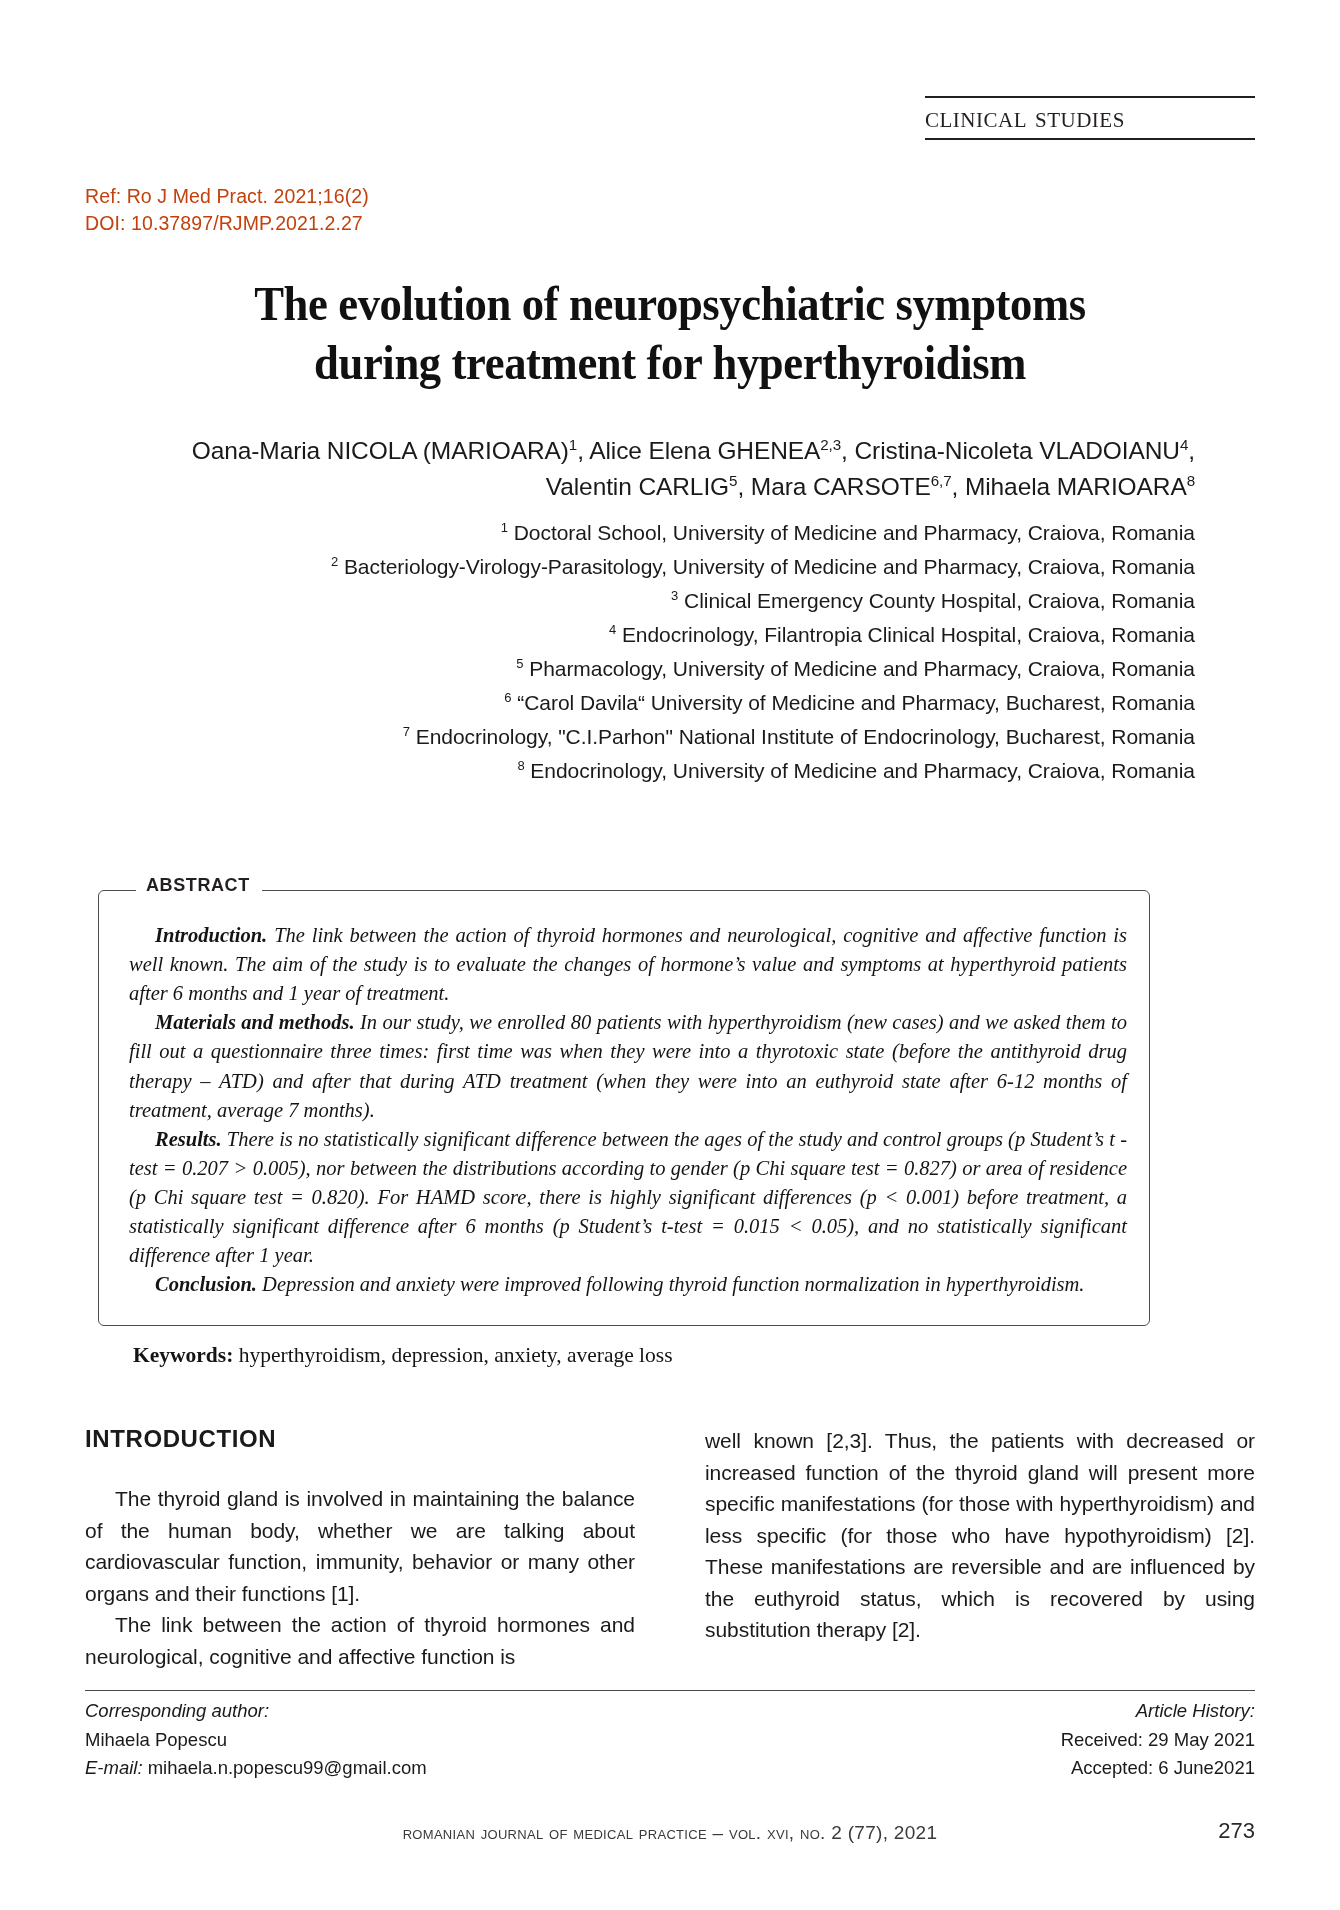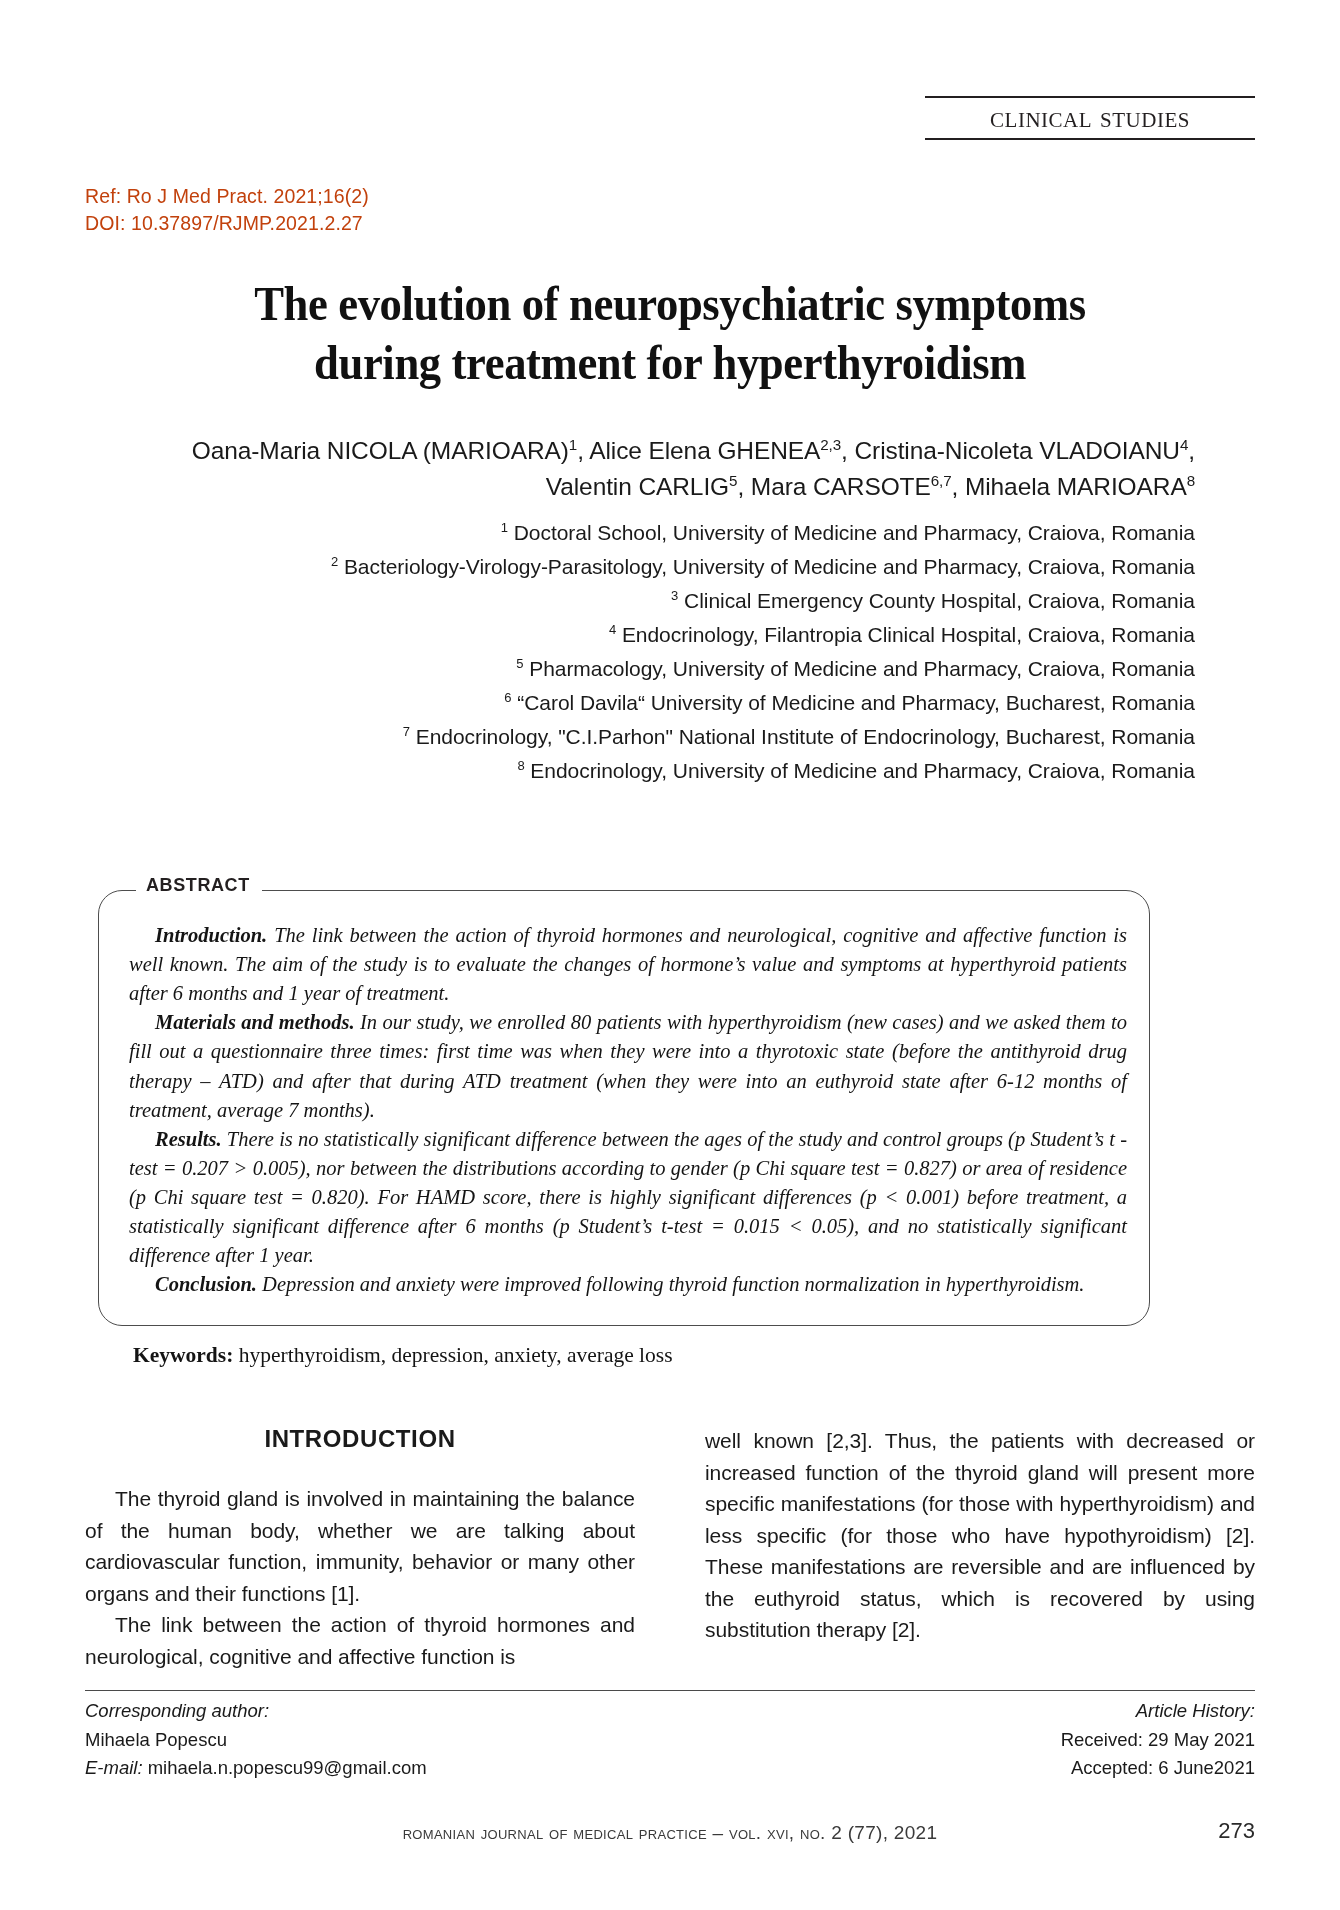--- a/index.html
+++ b/index.html
@@ -20,21 +20,21 @@
 
   
   .runhead {
     position: absolute;
     top: 96px;
     right: 85px;
     width: 330px;
     border-top: 2.5px solid #231f20;
     border-bottom: 2.5px solid #231f20;
     padding: 4px 0 6px 0;
-    text-align: center;
+    text-align: left;
   }
   .runhead-text {
     font-family: "Liberation Serif", serif;
     font-size: 30px;
     letter-spacing: 0.5px;
     color: #231f20;
     font-variant: small-caps;
     text-transform: lowercase;
     line-height: 1.0;
     display: block;
@@ -103,21 +103,21 @@
 
   
   .abstract-wrap {
     position: absolute;
     top: 890px;
     left: 98px;
     width: 1052px;
   }
   .abstract-box {
     border: 1.6px solid #4d4d4d;
-    border-radius: 24px;
+    border-radius: 6px;
     padding: 30px 22px 26px 30px;
     box-sizing: border-box;
   }
   .abstract-label {
     position: absolute;
     top: -20px;
     left: 38px;
     background: #ffffff;
     padding: 0 12px 0 10px;
     font-weight: bold;
@@ -160,21 +160,21 @@
     height: 230px;
   }
   .col {
     position: absolute;
     top: 0;
     width: 550px;
   }
   .col.left { left: 0; }
   .col.right { left: 620px; }
   .sec-heading {
-    text-align: center;
+    text-align: left;
     font-weight: bold;
     font-size: 24px;
     letter-spacing: 0.6px;
     margin: 0 0 30px 0;
     color: #1a1a1a;
   }
   .body-p {
     margin: 0;
     font-size: 21px;
     line-height: 1.5;

